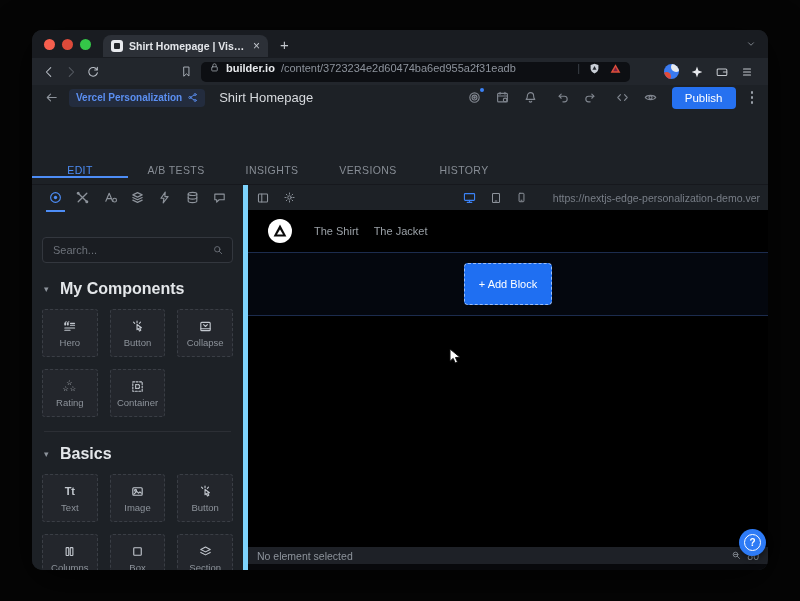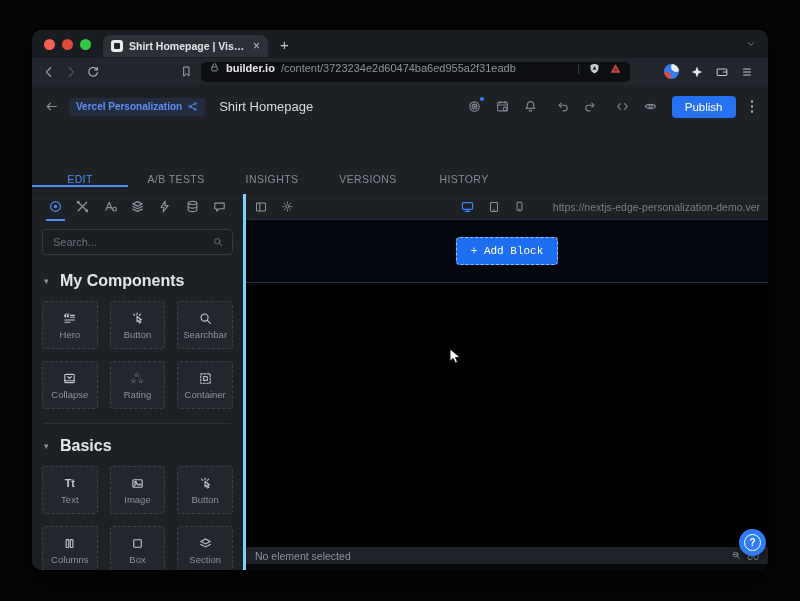--- a/index.html
+++ b/index.html
@@ -33,21 +33,21 @@
   .url-host{color:#e8eaed;font-size:11px;font-weight:700;}
   .url-path{color:#8d939c;font-size:11px;white-space:nowrap;overflow:hidden;text-overflow:ellipsis;flex:1;min-width:0;}
   .url-sep{color:#3d424a;font-size:11px;}
   .bravebtns{display:flex;align-items:center;gap:8px;}
   .rightbtns{display:flex;align-items:center;gap:11px;padding:0 4px 0 26px;}
   .avatar{width:15px;height:15px;border-radius:50%;background:#3a7af0;position:relative;overflow:hidden;}
   .avatar::after{content:"";position:absolute;left:7px;top:-2px;width:10px;height:10px;border-radius:50%;background:#e8eaee;}
   .avatar::before{content:"";position:absolute;left:-2px;top:8px;width:9px;height:9px;border-radius:50%;background:#e04b3a;}
 
   
-  .bheader{height:25px;background:#1d2126;display:flex;align-items:center;padding:0 12px;gap:10px;flex:0 0 auto;margin-top:9px;}
+  .bheader{height:25px;background:#1d2126;display:flex;align-items:center;padding:0 12px;gap:10px;flex:0 0 auto;}
   .backarrow{color:#8d939b;}
   .projpill{height:18px;background:#232c3e;border-radius:4px;display:flex;align-items:center;gap:5px;padding:0 7px;}
   .projpill span{color:#5b8ff2;font-size:10px;font-weight:700;}
   .projpill svg{color:#5b8ff2;}
   .ptitle{color:#d7dade;font-size:13px;margin-left:4px;flex:1;white-space:nowrap;overflow:hidden;}
   .hicons{display:flex;align-items:center;gap:13px;color:#80868f;}
   .hicon{position:relative;display:flex;}
   .notifdot{position:absolute;right:-2px;top:-2px;width:4px;height:4px;border-radius:50%;background:#3b82f6;}
   .publish{height:22px;background:#2671f0;color:#fff;font-size:11.5px;border:none;border-radius:4px;
     padding:0 13px;margin-left:4px;font-family:inherit;}
@@ -59,55 +59,55 @@
   .btab{width:96px;display:flex;align-items:center;justify-content:center;font-size:10.5px;letter-spacing:.4px;
     color:#878d95;border-bottom:2px solid transparent;box-sizing:border-box;}
   .btab.active{color:#4d8df6;border-bottom-color:#4d8df6;}
 
   
   .main{flex:1;display:flex;min-height:0;}
   .sidebar{width:211px;flex:0 0 auto;background:#1d2126;display:flex;flex-direction:column;overflow:hidden;}
   .sb-iconrow{height:27px;display:flex;align-items:stretch;justify-content:space-between;padding:0 14px;flex:0 0 auto;}
   .sb-it{display:flex;align-items:center;color:#8d939b;border-bottom:2px solid transparent;padding:0 2px;box-sizing:border-box;}
   .sb-it.active{color:#4d8df6;border-bottom-color:#4d8df6;}
-  .searchwrap{margin:8px 10px 4px;height:24px;border:1px solid #33373e;border-radius:4px;background:#1a1d22;
+  .searchwrap{margin:25px 10px 4px;height:24px;border:1px solid #33373e;border-radius:4px;background:#1a1d22;
     display:flex;align-items:center;padding:0 8px;gap:6px;flex:0 0 auto;}
   .searchwrap input{flex:1;background:transparent;border:none;outline:none;color:#c6cad0;font-size:11px;font-family:inherit;min-width:0;}
   .searchwrap input::placeholder{color:#6d727a;}
   .searchwrap svg{color:#6d727a;flex:0 0 auto;}
   .sechdr{display:flex;align-items:center;gap:8px;padding:13px 12px 9px;flex:0 0 auto;}
   .sechdr .caret{color:#8d939b;font-size:9px;line-height:1;width:8px;}
   .sechdr .sectitle{color:#e4e7ea;font-size:16px;font-weight:700;}
   .cgrid{display:grid;grid-template-columns:repeat(3,1fr);gap:12px;padding:2px 10px 6px;flex:0 0 auto;}
   .card{height:46px;background:#23262c;border:1px dashed #3a3e45;border-radius:3px;display:flex;flex-direction:column;
     align-items:center;justify-content:center;gap:3px;}
   .card .cicon{color:#c2c7ce;height:15px;display:flex;align-items:center;justify-content:center;}
   .card .clabel{color:#8d939b;font-size:9.5px;white-space:nowrap;}
   .ttglyph{font-size:11px;font-weight:700;color:#c2c7ce;line-height:1;}
   .stars{display:flex;flex-direction:column;align-items:center;line-height:.8;color:#c2c7ce;}
   .stars i{font-style:normal;font-size:7px;letter-spacing:1px;}
   .divider{height:1px;background:#2c2f35;margin:8px 12px 0;flex:0 0 auto;}
 
   
-  .canvas{flex:1;display:flex;flex-direction:column;background:#08090c;border-left:3px solid #7dd3fc;min-width:0;}
+  .canvas{flex:1;display:flex;flex-direction:column;background:#08090c;border-left:5px solid #7dd3fc;min-width:0;}
   .cv-toolbar{height:25px;background:#1d2126;display:flex;align-items:center;padding:0 8px;flex:0 0 auto;}
   .cv-left{display:flex;align-items:center;gap:13px;color:#8d939b;}
   .cv-devices{display:flex;align-items:center;gap:12px;color:#8d939b;margin-left:166px;}
   .cv-devices .dev.active{color:#3b82f6;}
   .cv-url{margin-left:auto;color:#787e87;font-size:10.5px;white-space:nowrap;overflow:hidden;}
   .preview{flex:1;position:relative;background:#000;min-height:0;overflow:hidden;}
   .siteheader{height:42px;display:flex;align-items:center;padding:0 20px;gap:22px;background:#000;}
   .logo{width:24px;height:24px;border-radius:50%;background:#fff;position:relative;flex:0 0 auto;}
   .logo svg{position:absolute;left:0;top:0;}
   .sitenav{display:flex;gap:15px;}
   .sitenav span{color:#9aa0a6;font-size:11px;}
   .addband{height:62px;background:#04070e;border-top:1px solid #1c2c4e;border-bottom:1px solid #1c2c4e;
     display:flex;align-items:center;justify-content:center;}
-  .addblock{height:28px;background:#1f6ff2;border:1px dashed rgba(255,255,255,.55);border-radius:4px;color:#fff;
-    font-size:11px;padding:0 14px;font-family:Liberation Mono, monospace;}
+  .addblock{height:42px;background:#1f6ff2;border:1px dashed rgba(255,255,255,.55);border-radius:4px;color:#fff;
+    font-size:11px;padding:0 14px;font-family:Liberation Sans, sans-serif;}
   .statusbar{height:17px;background:#1e2127;display:flex;align-items:center;padding:0 9px;margin-bottom:6px;flex:0 0 auto;}
   .statustext{color:#8d939b;font-size:10.5px;flex:1;}
   .zoomwrap{display:flex;align-items:center;gap:5px;color:#8d939b;}
   .zoomlevel{font-size:10.5px;}
 
   
   .helpbtn{position:absolute;left:739px;top:529px;width:27px;height:27px;border-radius:50%;background:#2e7bf6;
     display:flex;align-items:center;justify-content:center;box-shadow:0 2px 6px rgba(0,0,0,.5);}
   .helpbtn .qring{width:15px;height:15px;border:1.3px solid #fff;border-radius:50%;color:#fff;font-size:10px;
     display:flex;align-items:center;justify-content:center;font-weight:700;line-height:1;}
@@ -347,29 +347,20 @@
               <svg class="ic" width="15" height="15" viewBox="0 0 16 16">
                   <path d="M7.5 2.2 V4 M3.8 3.4 L5 4.6 M11.2 3.4 L10 4.6"></path>
                   <path d="M7.5 5.8 v5.6 l1.4-1.2 1.2 2.6 1.4-.7 -1.2-2.5 1.9-.2 Z"></path>
                 </svg>
               </span>
             <span class="clabel">Button</span>
           </div>
           <div class="card">
             <span class="cicon">
               <svg class="ic" width="15" height="15" viewBox="0 0 16 16">
-                  <circle cx="7" cy="7" r="3.8"></circle>
-                  <path d="M9.9 9.9 L13.2 13.2"></path>
-                </svg>
-              </span>
-            <span class="clabel">Searchbar</span>
-          </div>
-          <div class="card">
-            <span class="cicon">
-              <svg class="ic" width="15" height="15" viewBox="0 0 16 16">
                   <rect x="3" y="3.6" width="10" height="8.8" rx="1"></rect>
                   <path d="M6 6 L8 8 l2-2 M3 10.4 H13"></path>
                 </svg>
               </span>
             <span class="clabel">Collapse</span>
           </div>
           <div class="card">
             <span class="cicon stars">
               <i>☆</i>
                 <i>☆☆</i>
@@ -487,20 +478,32 @@
               <svg class="ic" width="13" height="13" viewBox="0 0 16 16">
                   <rect x="5" y="2.8" width="6" height="10.4" rx="1"></rect>
                   <path d="M7.4 11.4 h1.2"></path>
                 </svg>
               </span>
           </div>
           <span class="cv-url">https://nextjs-edge-personalization-demo.ver</span>
         </div>
 
         <div class="preview">
+          <div class="siteheader">
+            <div class="logo">
+              <svg width="24" height="24" viewBox="0 0 24 24">
+                  <path d="M12 5.6 L18.4 17.4 H5.6 Z" fill="#0a0a0a"></path>
+                  <path d="M12 10.4 L15 15.6 H9 Z" fill="#ffffff"></path>
+                </svg>
+            </div>
+            <div class="sitenav">
+              <span>The Shirt</span>
+              <span>The Jacket</span>
+            </div>
+          </div>
           <div class="addband">
             <button class="addblock">+ Add Block</button>
           </div>
         </div>
 
         <div class="statusbar">
           <span class="statustext">No element selected</span>
           <div class="zoomwrap">
             <svg class="ic" width="11" height="11" viewBox="0 0 16 16">
               <circle cx="6.6" cy="6.6" r="3.4"></circle>

